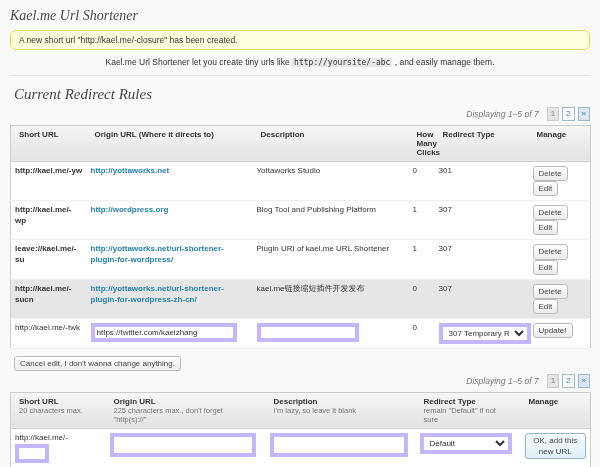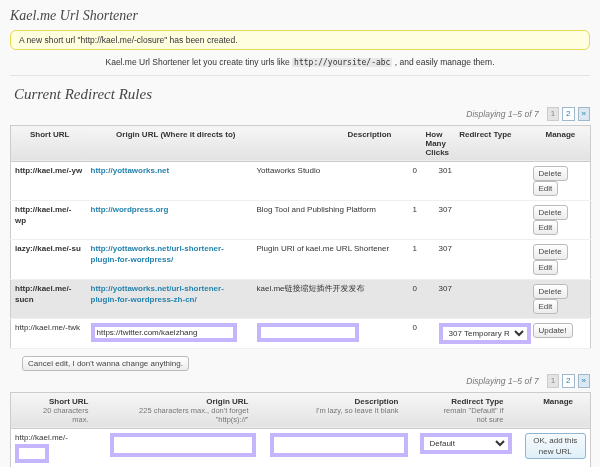--- a/index.html
+++ b/index.html
@@ -41,22 +41,22 @@
   .page-btn.link    { background:#fff;    border:1px solid #9fb8cc; color:#2583ad; }
   .page-btn.next    { background:#dbe8f2; border:1px solid #9fb8cc; color:#2583ad; }
 
   table.widefat {
     width:100%; background:#fff; border:1px solid #ccc;
     border-collapse:collapse; table-layout:fixed;
   }
   table.widefat th {
     background:linear-gradient(#f6f6f6,#e2e2e2);
     border-bottom:1px solid #ccc;
-    text-align:right; vertical-align:top;
-    padding:4px 17px; font-size:8px; font-weight:bold; color:#333;
+    text-align:left; vertical-align:top;
+    padding:4px 8px; font-size:8px; font-weight:bold; color:#333;
   }
   table.widefat td {
     padding:4px 4px; font-size:8px; vertical-align:top;
     border-bottom:1px solid #efefef; word-wrap:break-word; line-height:1.35;
   }
   tr.highlight td { background:#e6e6e6; }
   .shorturl { font-weight:bold; }
   a.origin-link { color:#2583ad; font-weight:bold; text-decoration:none; word-wrap:break-word; }
 
   .btn {
@@ -74,21 +74,21 @@
   .edit-origin { width:146px; }
   .edit-desc   { width:102px; }
   .edit-select { width:92px; }
   .add-short   { width:34px; }
   .add-origin  { width:146px; height:24px; resize:none; }
   .add-desc    { width:138px; height:24px; resize:none; }
   .add-select  { width:92px; }
 
   .col-hint { font-weight:normal; color:#777; font-size:7.5px; }
 
-  .cancel-row { margin:7px 12px 2px; }
+  .cancel-row { margin:7px 4px 2px; }
 </style>
 </head>
 <body>
 
 <div class="page">
 
   <h1 class="page-title">Kael.me Url Shortener</h1>
 
   <div class="notice">
     <span>A new short url "http://kael.me/-closure" has been created.</span>
@@ -143,21 +143,21 @@
         <td class="shorturl">http://kael.me/-wp</td>
         <td><a href="#" class="origin-link">http://wordpress.org</a></td>
         <td>Blog Tool and Publishing Platform</td>
         <td>1</td>
         <td>307</td>
         <td class="manage-cell">
           <button class="btn">Delete</button><button class="btn">Edit</button>
         </td>
       </tr>
       <tr>
-        <td class="shorturl">lazy://kael.me/-su</td>
+        <td class="shorturl">leave://kael.me/-su</td>
         <td><a href="#" class="origin-link">http://yottaworks.net/url-shortener-plugin-for-wordpress/</a></td>
         <td>Plugin URI of kael.me URL Shortener</td>
         <td>1</td>
         <td>307</td>
         <td class="manage-cell">
           <button class="btn">Delete</button><button class="btn">Edit</button>
         </td>
       </tr>
       <tr class="highlight">
         <td class="shorturl">http://kael.me/-sucn</td>

